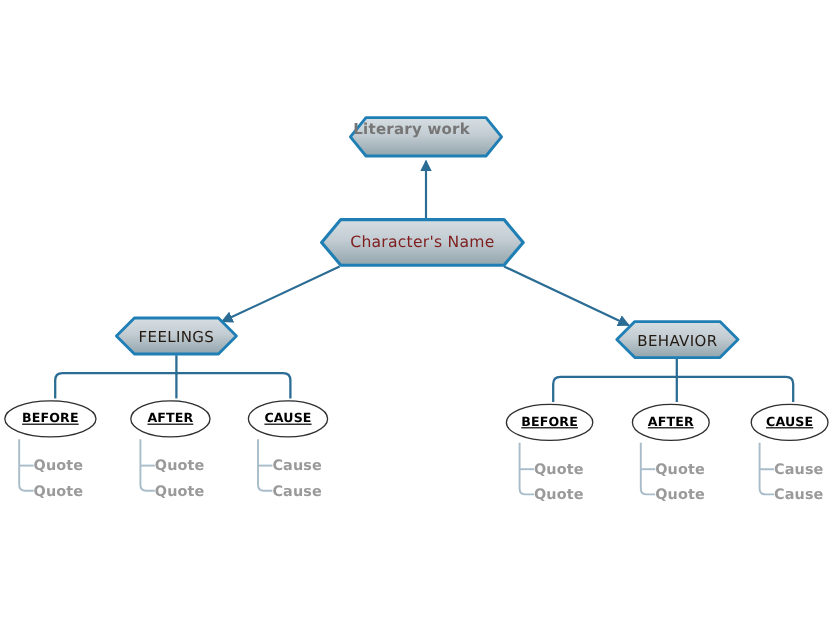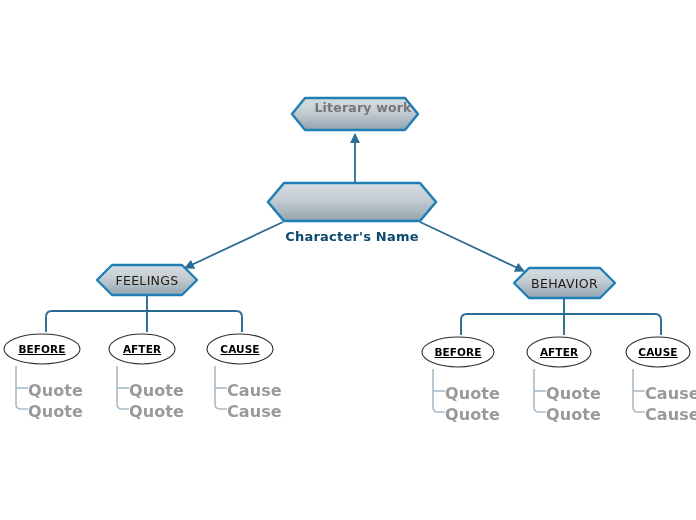--- a/index.html
+++ b/index.html
@@ -29,41 +29,40 @@
     white-space: nowrap;
   }
   .hex-label-root {
     font-size: 12.5px;
     font-weight: bold;
     color: #767676;
     letter-spacing: 0.2px;
   }
   .hex-label-main {
     font-size: 13px;
-    font-weight: bold;
-    color: #0c4a6e;
+    font-weight: normal;
+    color: #7f1d1d;
     letter-spacing: 0.2px;
-    margin-top: 34px;
   }
   .hex-label-branch {
     font-size: 12.5px;
     font-weight: normal;
     color: #231a12;
     letter-spacing: 0.3px;
   }
   .ellipse-label {
     font-size: 10.5px;
     font-weight: bold;
     color: #000000;
     letter-spacing: 0.1px;
     text-decoration: underline;
   }
   .sub-label {
     position: absolute;
-    font-size: 16px;
+    font-size: 12px;
     font-weight: bold;
     color: #9a9a9a;
     white-space: nowrap;
     letter-spacing: 0.1px;
   }
 </style>
 </head>
 <body>
 
 <svg id="canvas" viewBox="0 0 696 520" xmlns="http://www.w3.org/2000/svg">
@@ -159,21 +158,21 @@
 
   <ellipse cx="42" cy="349" rx="38" ry="15" fill="#ffffff" stroke="#2f2f2f" stroke-width="1.1"></ellipse>
   <ellipse cx="142" cy="349" rx="33" ry="15" fill="#ffffff" stroke="#2f2f2f" stroke-width="1.1"></ellipse>
   <ellipse cx="240" cy="349" rx="33" ry="15" fill="#ffffff" stroke="#2f2f2f" stroke-width="1.1"></ellipse>
 
   <ellipse cx="458" cy="352" rx="36" ry="15" fill="#ffffff" stroke="#2f2f2f" stroke-width="1.1"></ellipse>
   <ellipse cx="559" cy="352" rx="32" ry="15" fill="#ffffff" stroke="#2f2f2f" stroke-width="1.1"></ellipse>
   <ellipse cx="658" cy="352" rx="32" ry="15" fill="#ffffff" stroke="#2f2f2f" stroke-width="1.1"></ellipse>
 </svg>
 
-<div class="node-label hex-label-root" style="left:300px; top:98px; width:126px; height:19px;">Literary work</div>
+<div class="node-label hex-label-root" style="left:280px; top:98px; width:126px; height:19px;">Literary work</div>
 
 <div class="node-label hex-label-main" style="left:268px; top:183px; width:168px; height:38px;">Character's Name</div>
 
 <div class="node-label hex-label-branch" style="left:97px; top:265px; width:100px; height:30px;">FEELINGS</div>
 
 <div class="node-label hex-label-branch" style="left:514px; top:268px; width:101px; height:30px;">BEHAVIOR</div>
 
 <div class="node-label ellipse-label" style="left:4px; top:334px; width:76px; height:30px;">BEFORE</div>
 <div class="node-label ellipse-label" style="left:109px; top:334px; width:66px; height:30px;">AFTER</div>
 <div class="node-label ellipse-label" style="left:207px; top:334px; width:66px; height:30px;">CAUSE</div>

